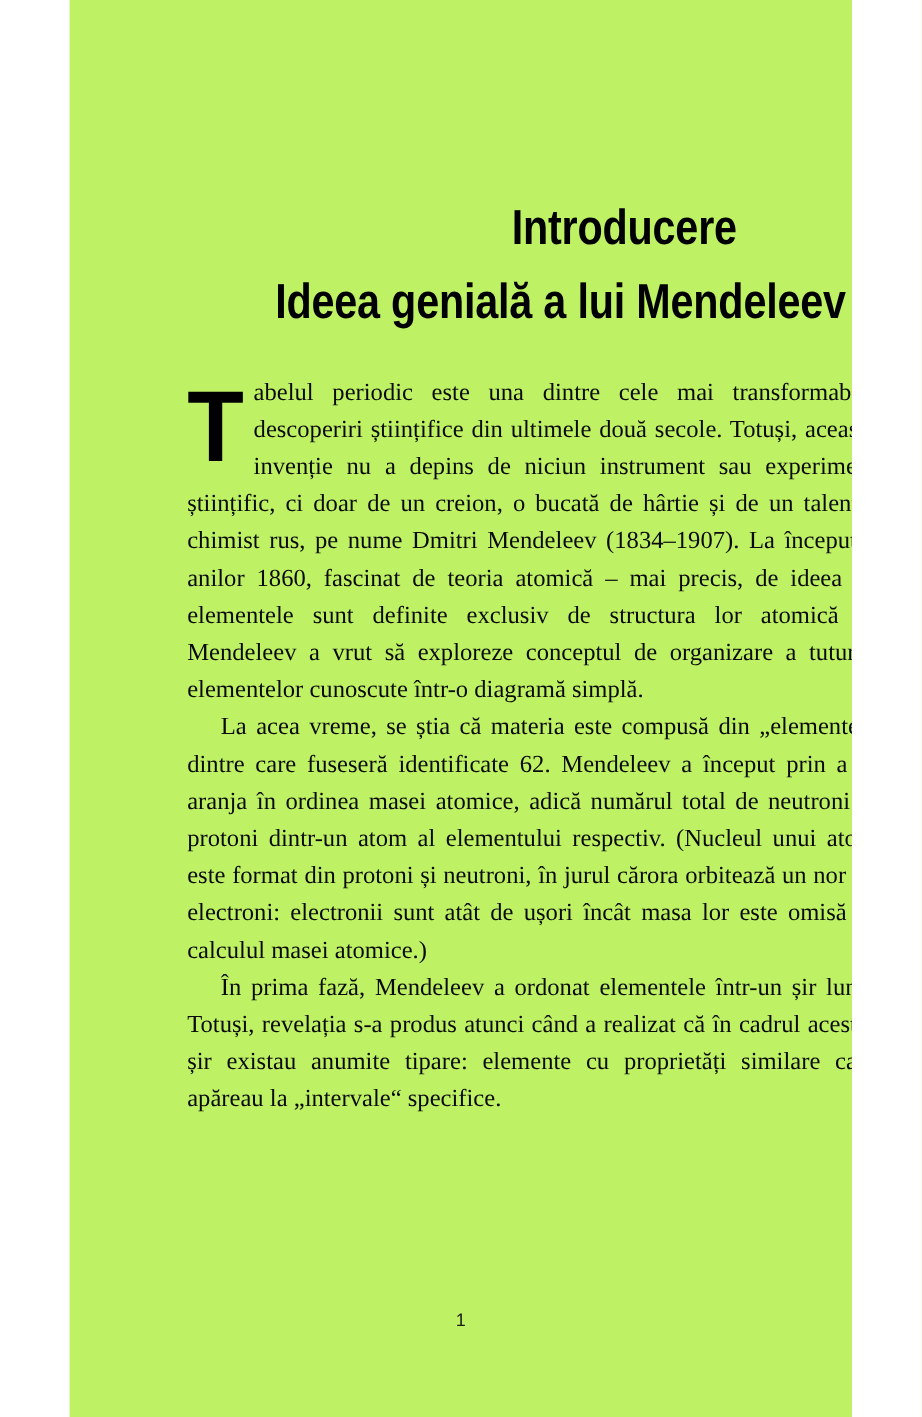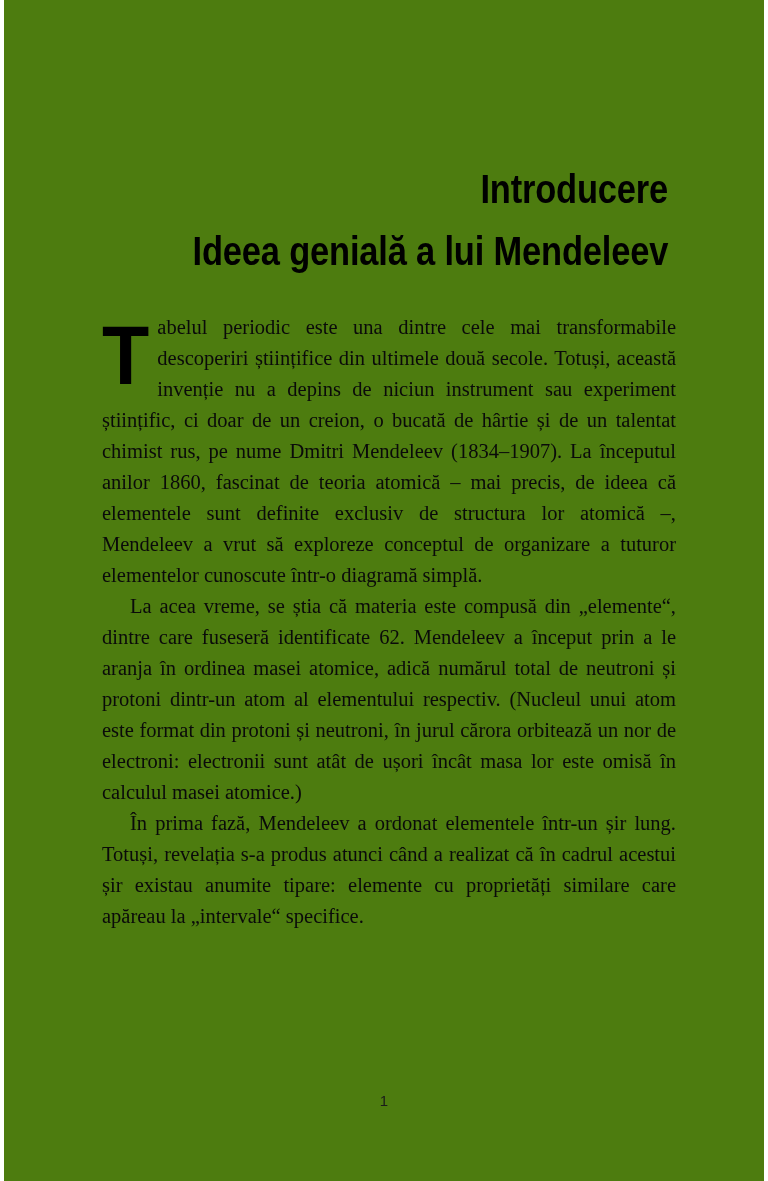--- a/index.html
+++ b/index.html
@@ -4,24 +4,24 @@
 <title>Introducere — Ideea genială a lui Mendeleev</title>
 <style>
   html, body {
     margin: 0;
     padding: 0;
     background: #ffffff;
   }
 
   .page {
     position: relative;
-    width: 760px;
+    width: 652px;
     height: 1181px;
     margin: 0 auto;
-    background: #4d7c0f;
+    background: #bef264;
     overflow: hidden;
     box-sizing: border-box;
   }
 
   
   .heading-block {
     position: absolute;
     left: 98px;
     right: 96px;
     top: 166px;

